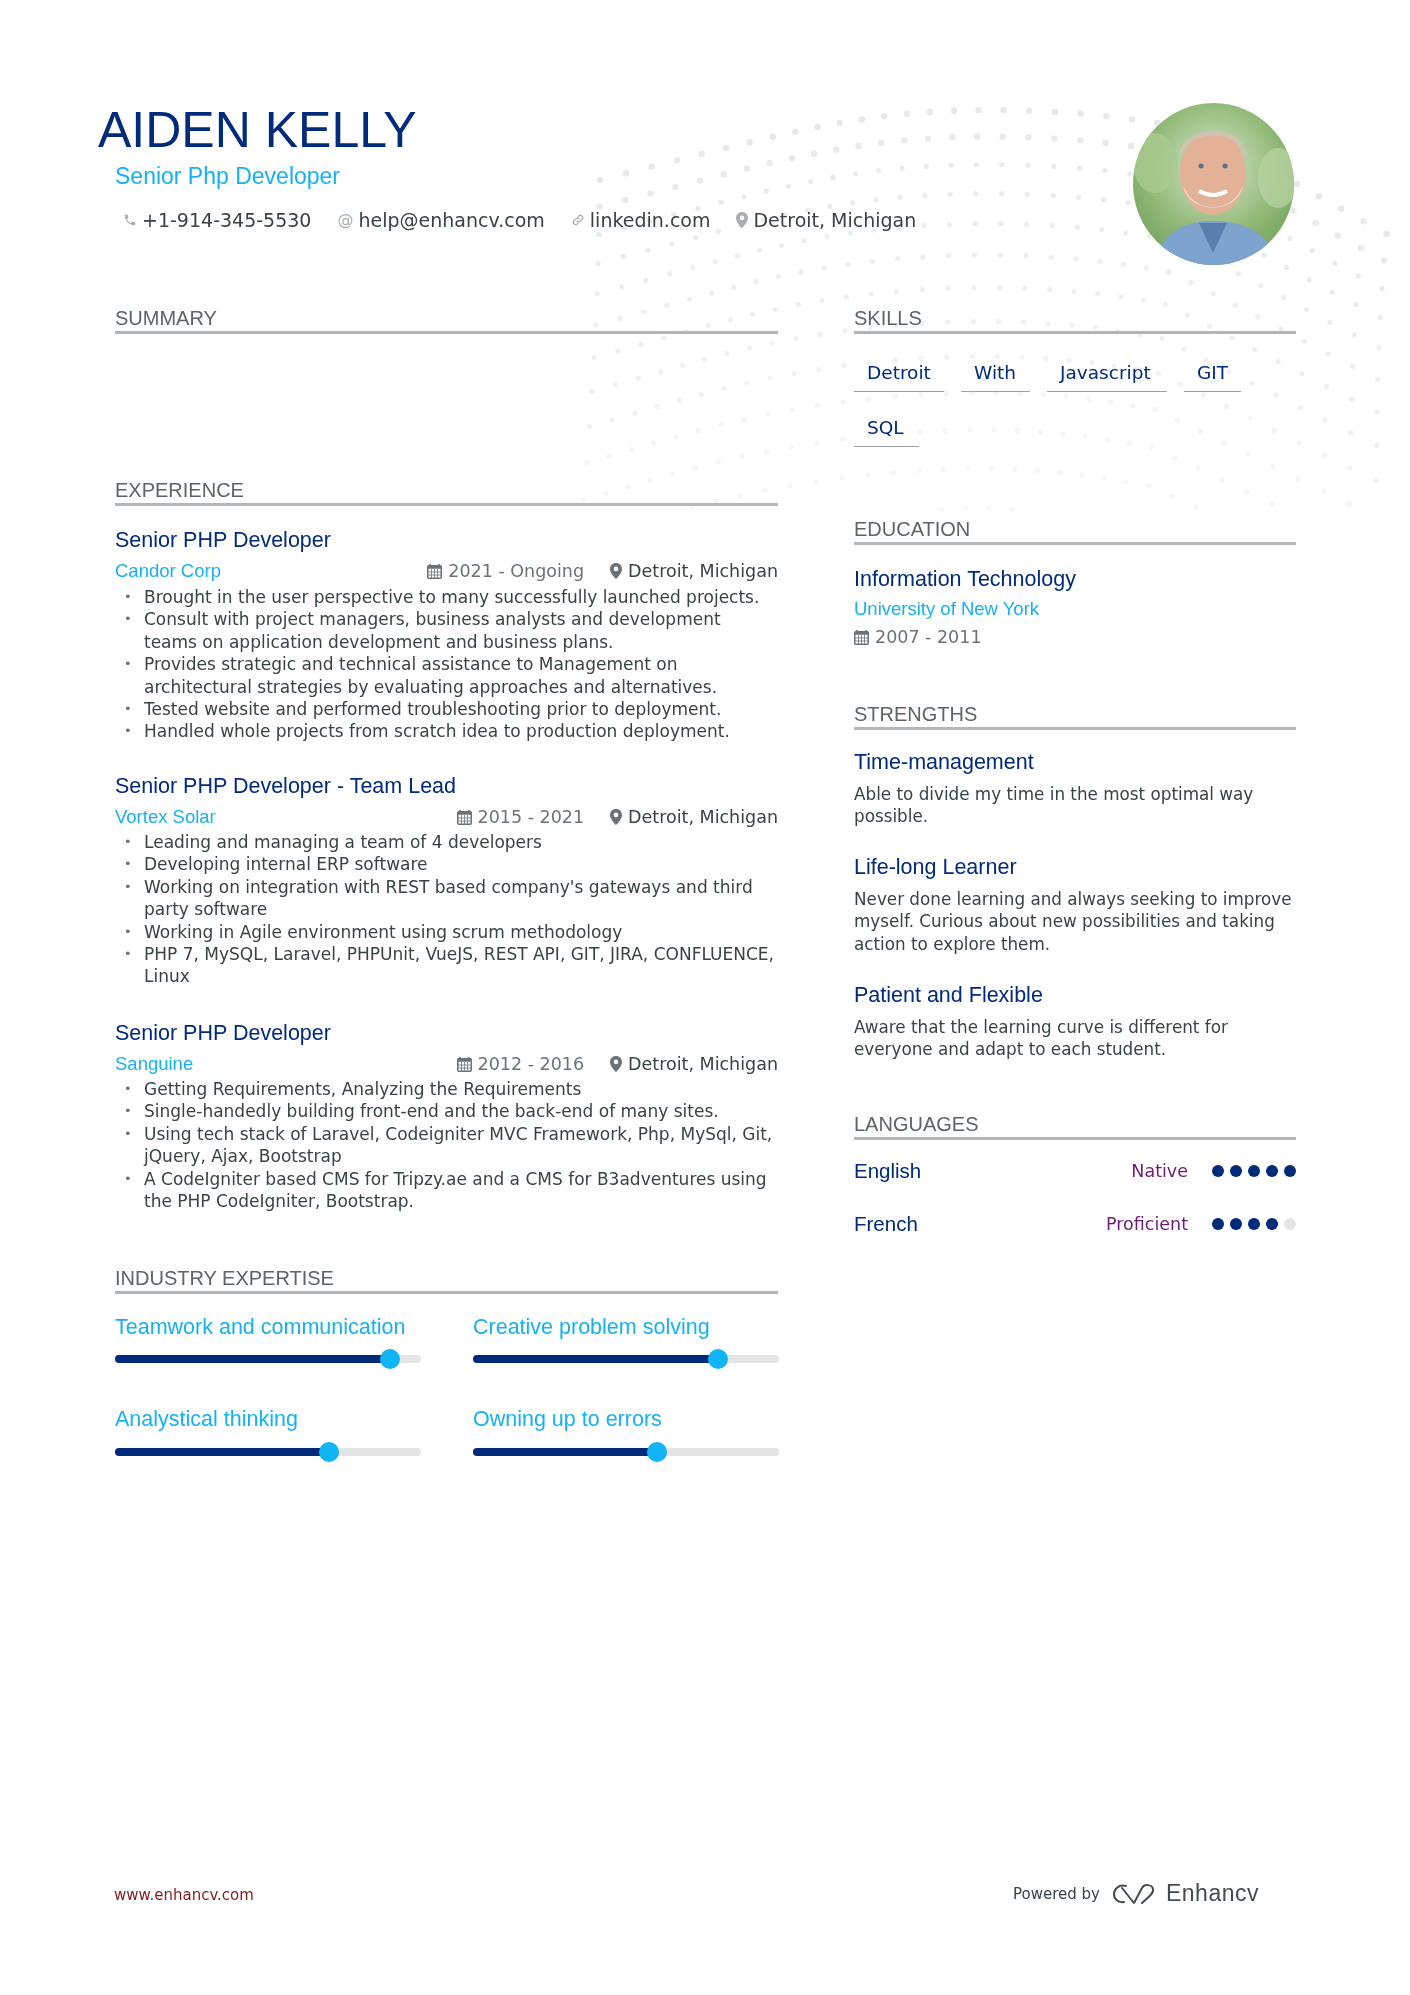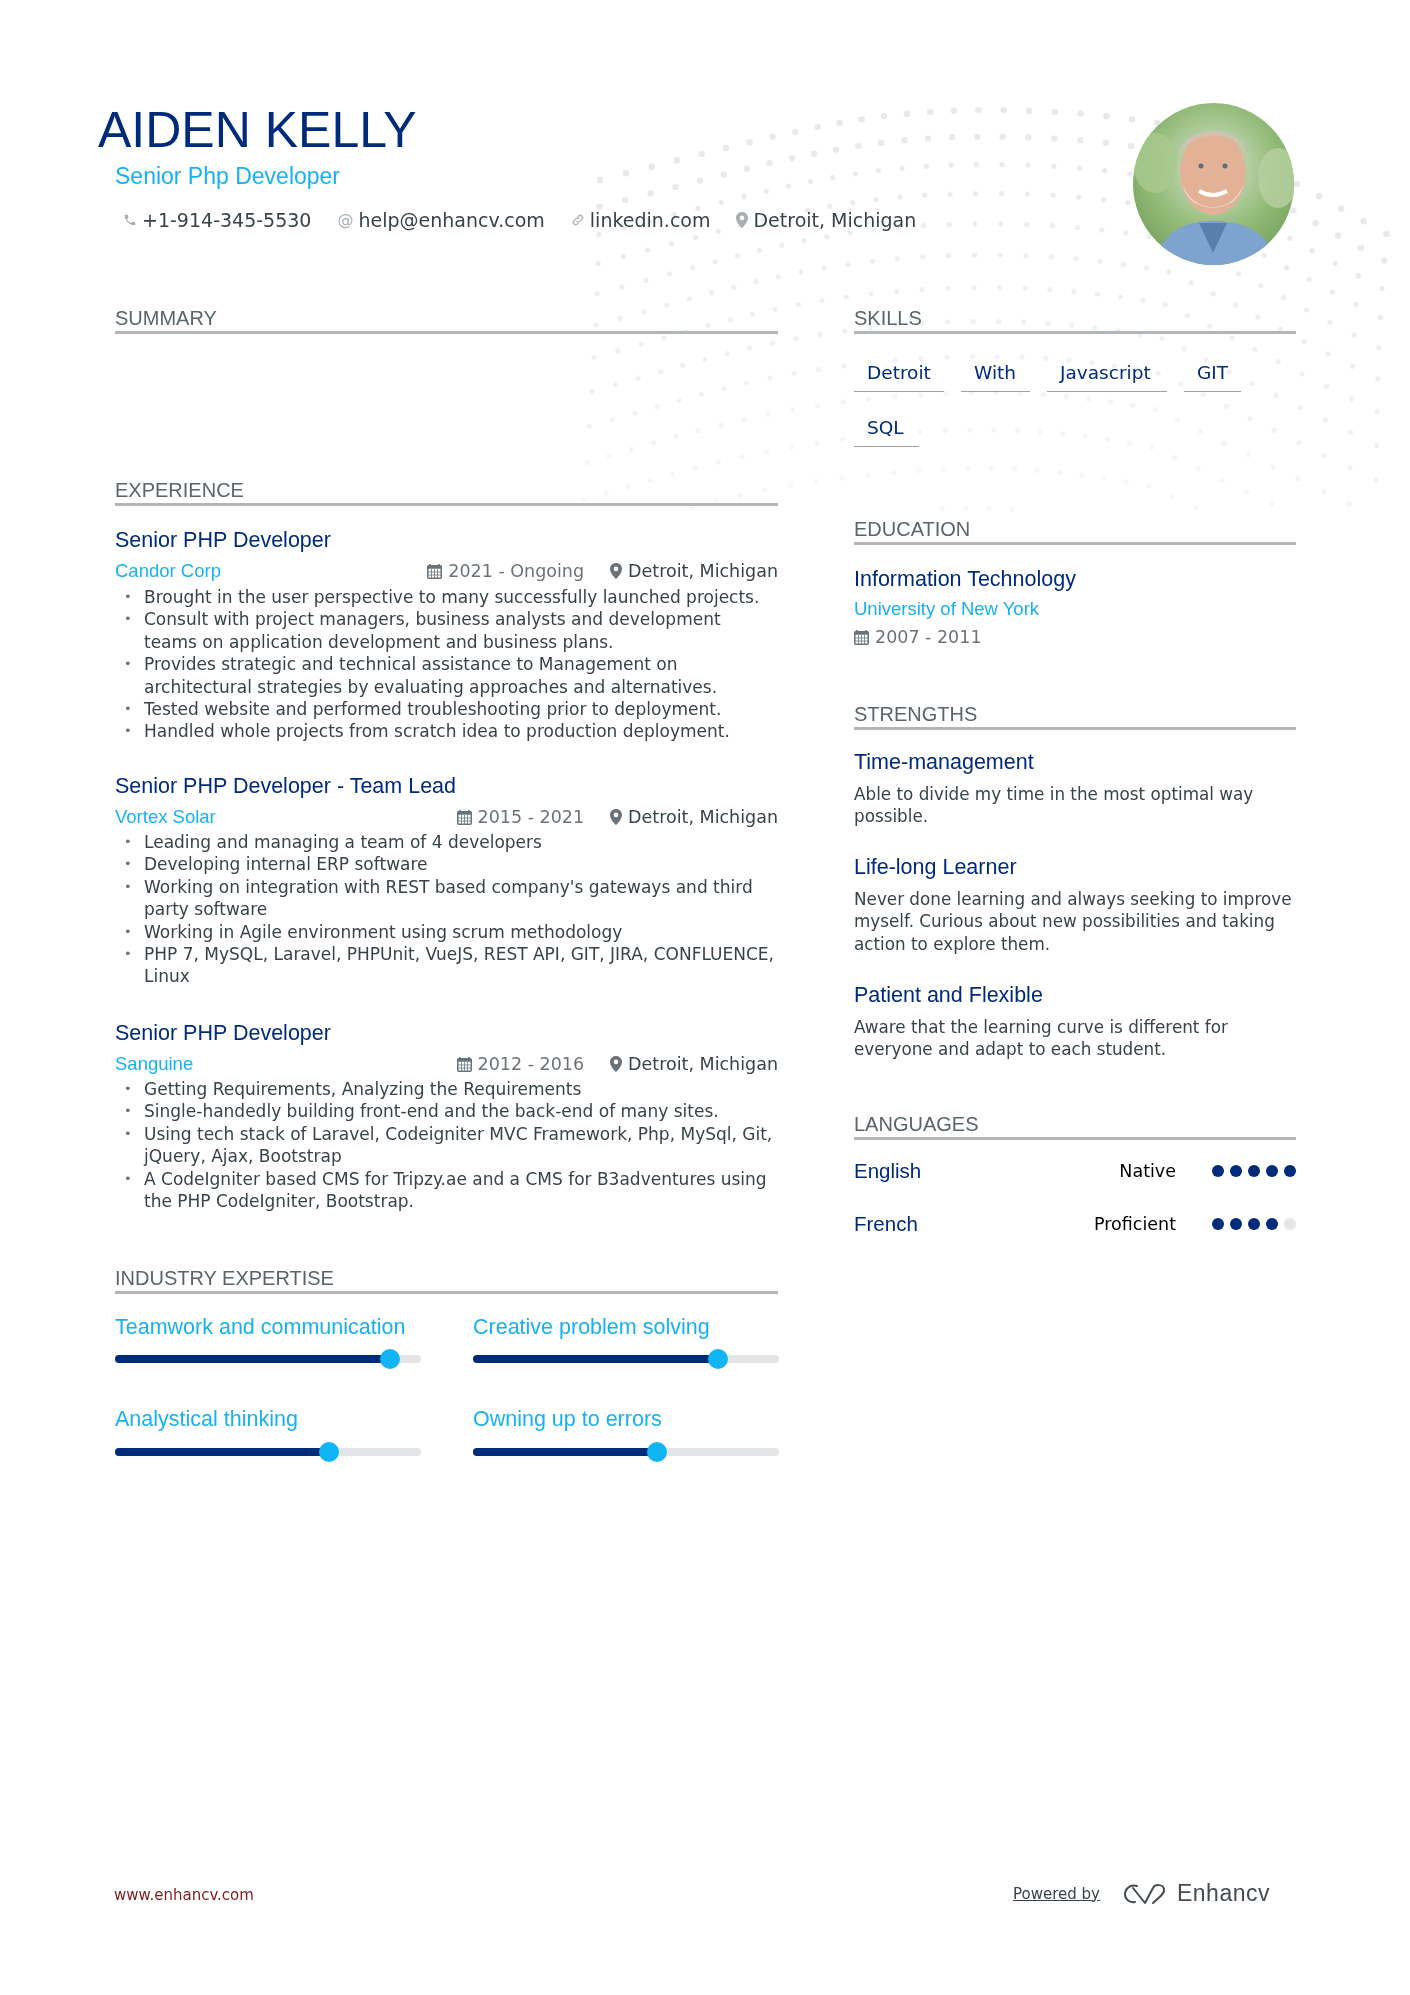--- a/index.html
+++ b/index.html
@@ -49,28 +49,28 @@
   .edu-degree { position: absolute; left: 854px; font-family: "Liberation Sans", sans-serif; font-size: 21.5px; line-height: 26px; color: #002a7a; }
   .edu-school { position: absolute; left: 854px; font-family: "Liberation Sans", sans-serif; font-size: 18.5px; line-height: 24px; color: #16b1f0; }
   .edu-date { position: absolute; left: 854px; font-size: 17.5px; line-height: 24px; color: #6b7378; display: flex; align-items: center; }
   .edu-date .ic { margin-right: 6px; display: inline-flex; }
 
   .str-title { position: absolute; left: 854px; font-family: "Liberation Sans", sans-serif; font-size: 21.5px; line-height: 26px; color: #002a7a; }
   .str-desc { position: absolute; left: 854px; width: 440px; font-size: 16.8px; line-height: 22.4px; color: #384347; }
 
   .lang-row { position: absolute; left: 854px; width: 442px; height: 28px; display: flex; align-items: center; }
   .lang-name { font-family: "Liberation Sans", sans-serif; font-size: 20.5px; color: #002a7a; flex: 1; }
-  .lang-level { font-size: 17.5px; color: #000000; margin-right: 30px; }
+  .lang-level { font-size: 17.5px; color: #701a75; margin-right: 18px; }
   .lang-dots { display: flex; }
   .lang-dots span { width: 12.5px; height: 12.5px; border-radius: 50%; background: #002a7a; margin-left: 5.5px; display: inline-block; }
   .lang-dots span.off { background: #e4e5e6; }
 
   .footer-left { position: absolute; left: 114px; top: 1884px; font-size: 15px; line-height: 22px; color: #7f1d1d; }
   .footer-right { position: absolute; left: 1013px; top: 1880px; display: flex; align-items: center; }
-  .powered { font-size: 15px; color: #384347; margin-right: 23px; text-decoration: underline; }
+  .powered { font-size: 15px; color: #384347; margin-right: 12px; }
   .brand { display: flex; align-items: center; font-family: "Liberation Sans", sans-serif; font-size: 23px; color: #444c51; letter-spacing: 0.5px; }
   .brand svg { margin-right: 8px; }
 </style>
 </head>
 <body>
 
 <div class="page">
 
   <svg class="dots" width="1410" height="520" viewBox="0 0 1410 520">
     <g fill="#d9dcde" opacity="0.75" id="dotgrp">

